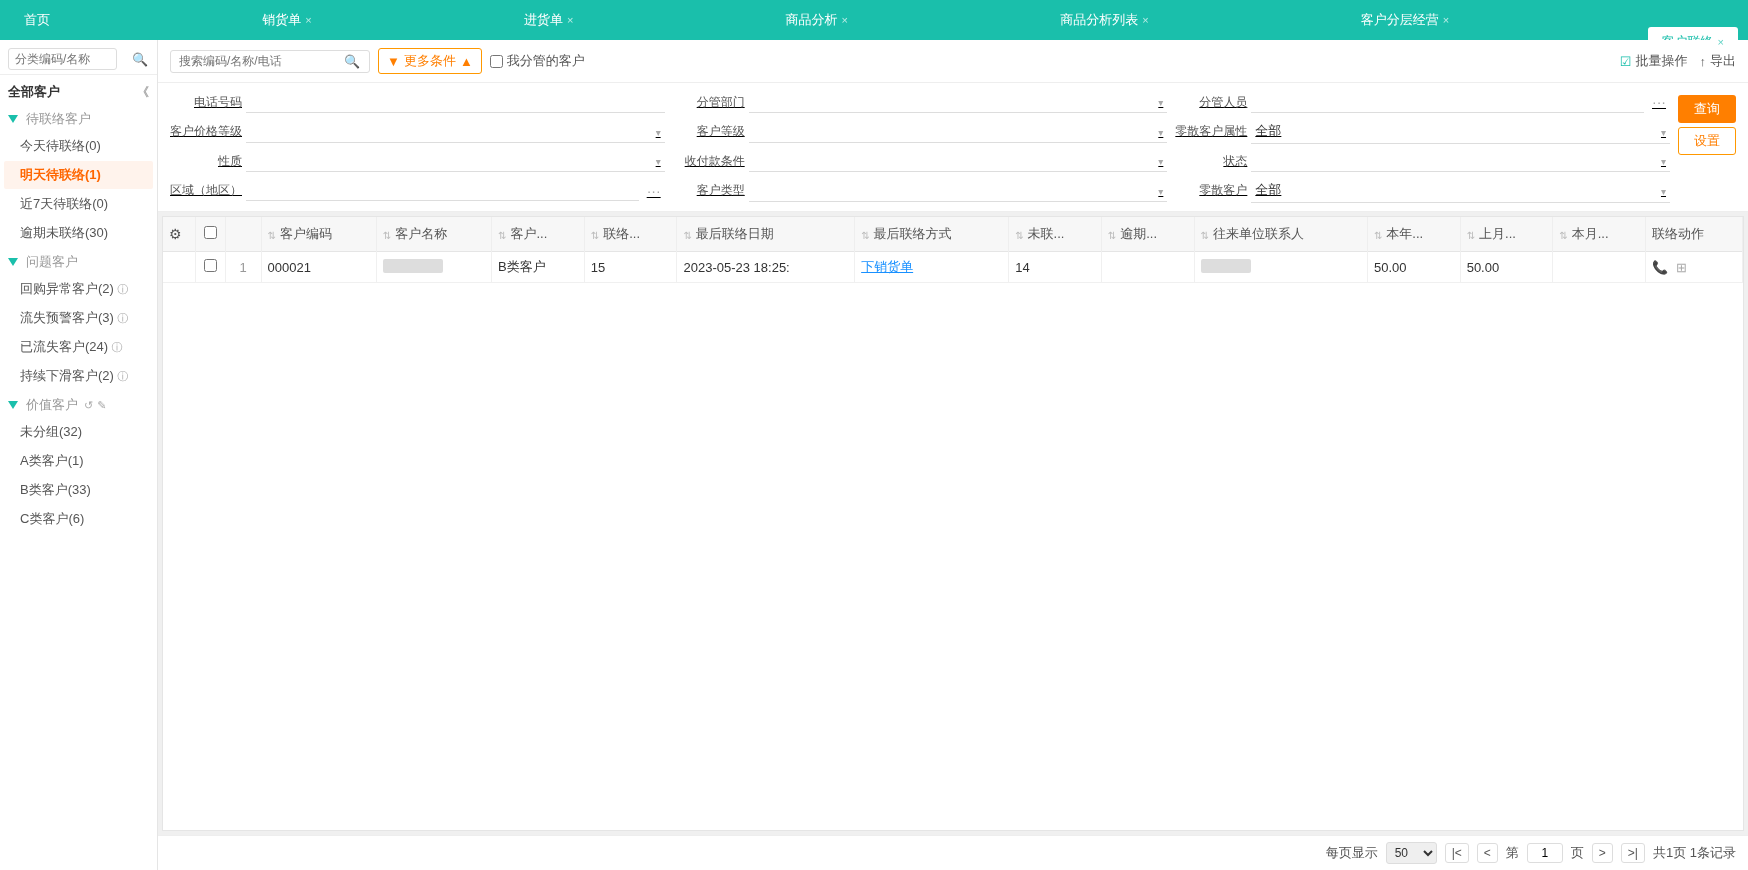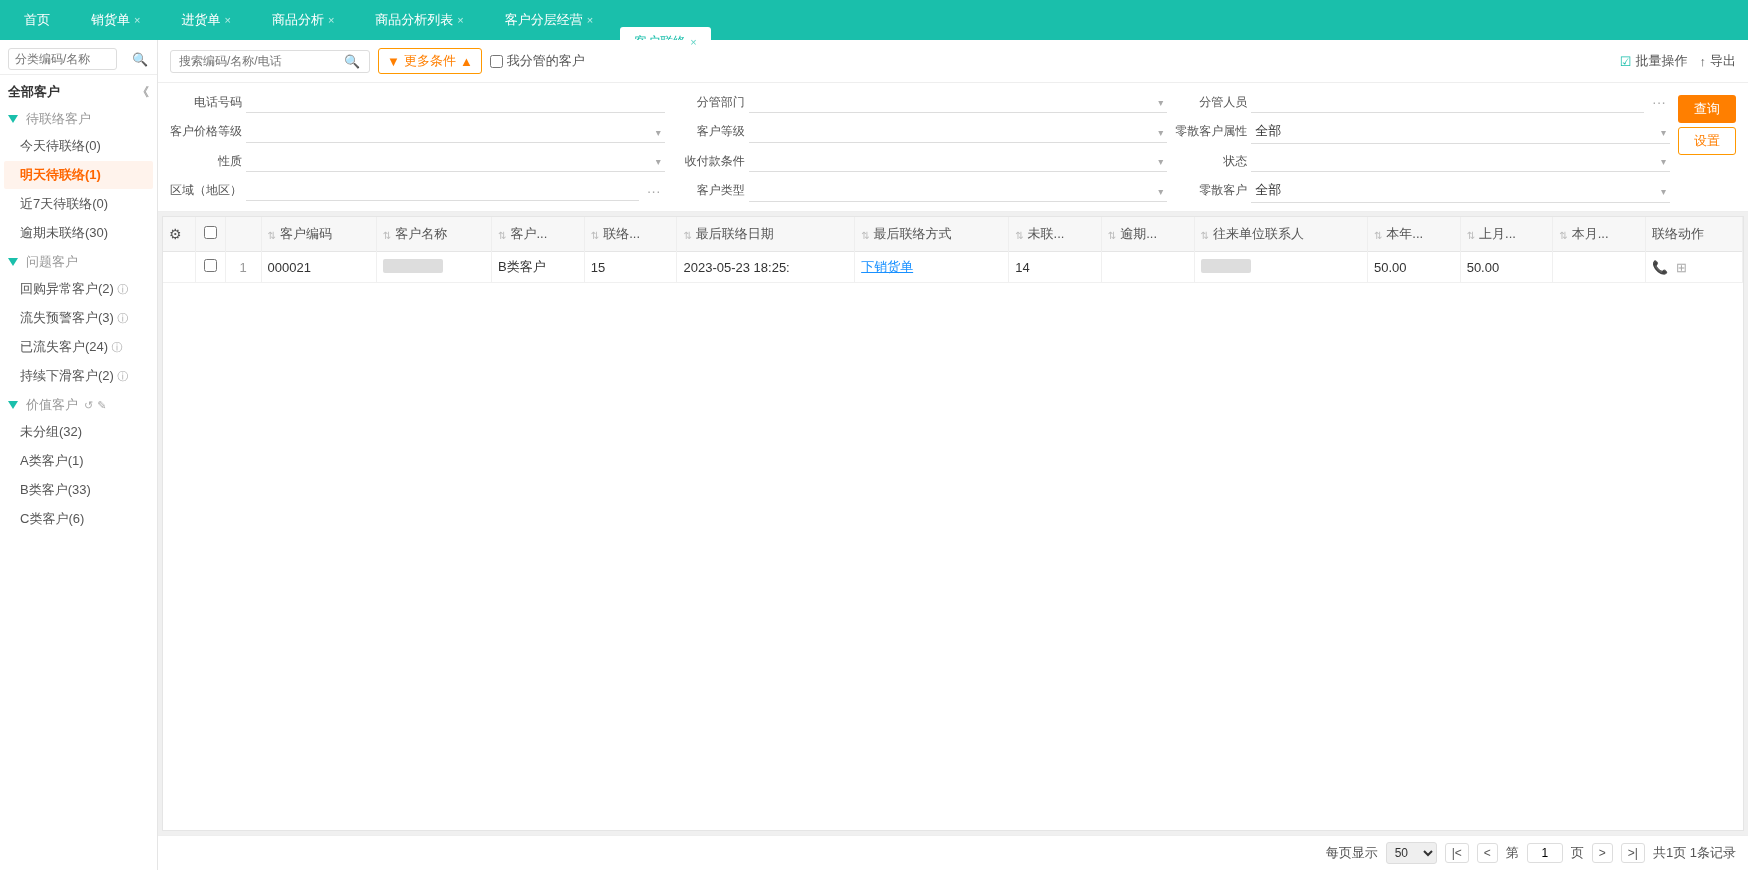--- a/index.html
+++ b/index.html
@@ -6,20 +6,21 @@
     body { background: #f5f5f5; overflow-x: hidden; }
 
     
     .top-nav {
       background: #1abfab;
       height: 40px;
       display: flex;
       align-items: center;
       padding: 0 10px;
       gap: 13px;
+      justify-content: space-between;
     }
     .nav-item {
       color: #fff;
       padding: 6px 14px;
       cursor: pointer;
       border-radius: 3px 3px 0 0;
       font-size: 13px;
       white-space: nowrap;
       display: flex;
       align-items: center;
@@ -467,21 +468,21 @@
         </div>
         <div class="export-btn">
           <span>↑</span>
           <span>导出</span>
         </div>
       </div>
     </div>
 
     <div class="filter-panel">
       <div style="display:flex;gap:8px;align-items:flex-start;">
-        <div style="flex:1;">
+        <div style="flex:1;text-decoration:underline;">
 
           <div class="filter-row">
             <div class="filter-field">
               <span class="filter-label">电话号码</span>
               <input class="filter-input" style="flex: 2 1 0%;">
             </div>
             <div class="filter-field">
               <span class="filter-label">分管部门</span>
               <div class="filter-select" style="flex:2;">
                 <span></span>

